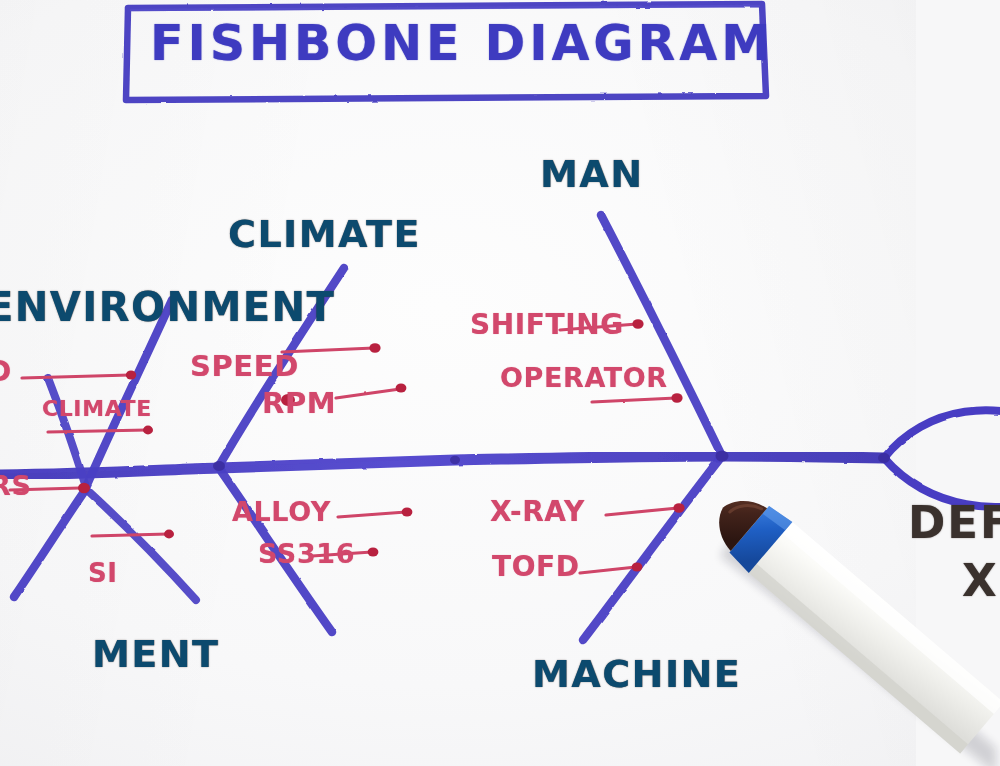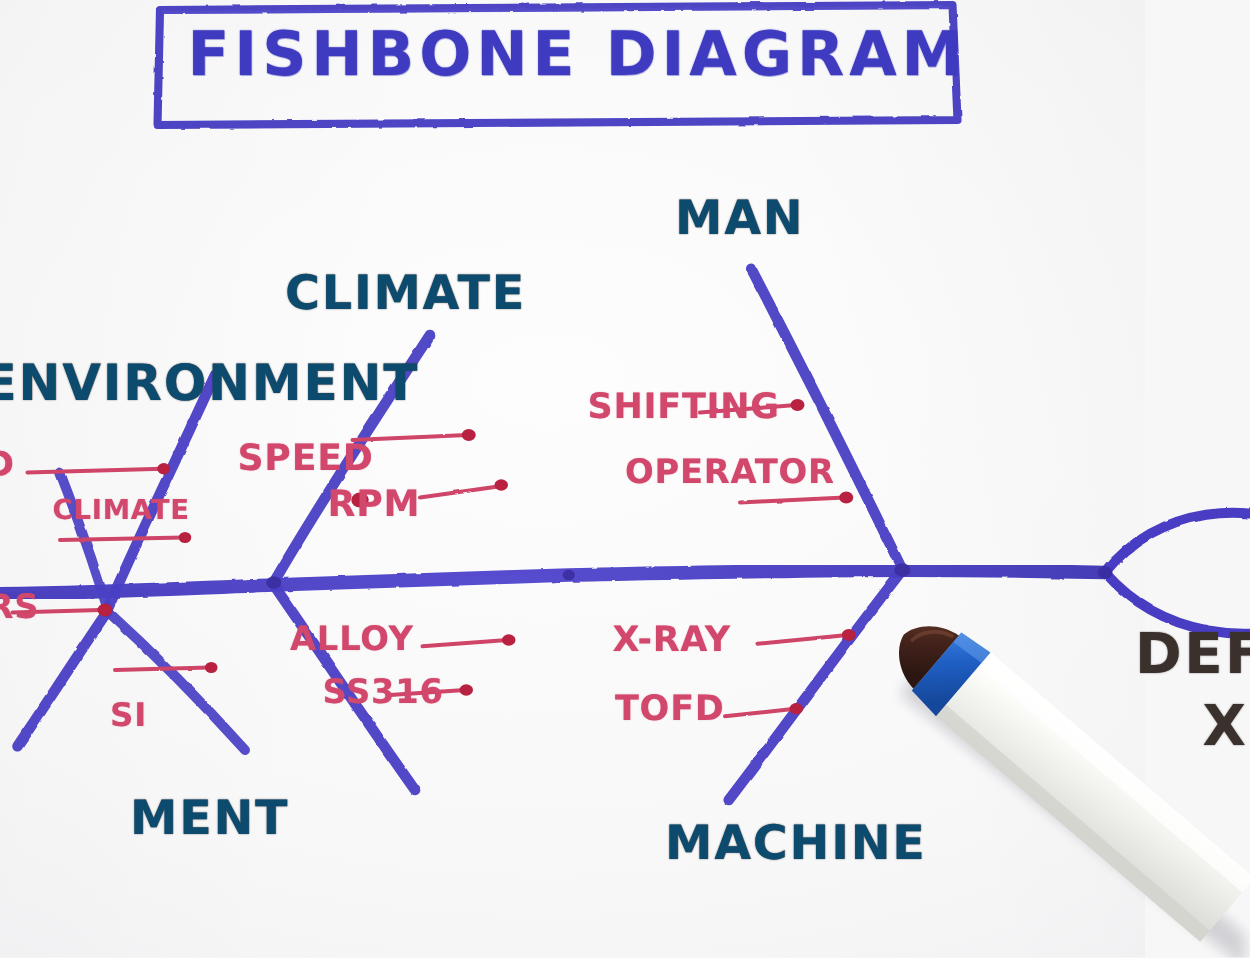--- a/index.html
+++ b/index.html
@@ -198,21 +198,21 @@
   </svg>
 
   <div class="htext title-text" style="left:150px; top:19px;">FISHBONE DIAGRAM</div>
 
   <div class="htext cat" style="left:-14px; top:287px; font-size:40px;">ENVIRONMENT</div>
 
   <div class="htext cat" style="left:228px; top:215px;">CLIMATE</div>
 
   <div class="htext cat" style="left:540px; top:155px;">MAN</div>
 
-  <div class="htext cat" style="left:104px; top:635px;">MENT</div>
+  <div class="htext cat" style="left:92px; top:635px;">MENT</div>
 
 
   <div class="htext cat" style="left:532px; top:655px;">MACHINE</div>
 
   <div class="htext headword" style="left:908px; top:500px;">DEF</div>
   <div class="htext headword" style="left:962px; top:558px;">X</div>
 
   <div class="htext cause" style="left:-12px; top:358px; font-size:28px;">D</div>
   <div class="htext cause" style="left:42px; top:398px; font-size:22px;">CLIMATE</div>
 

